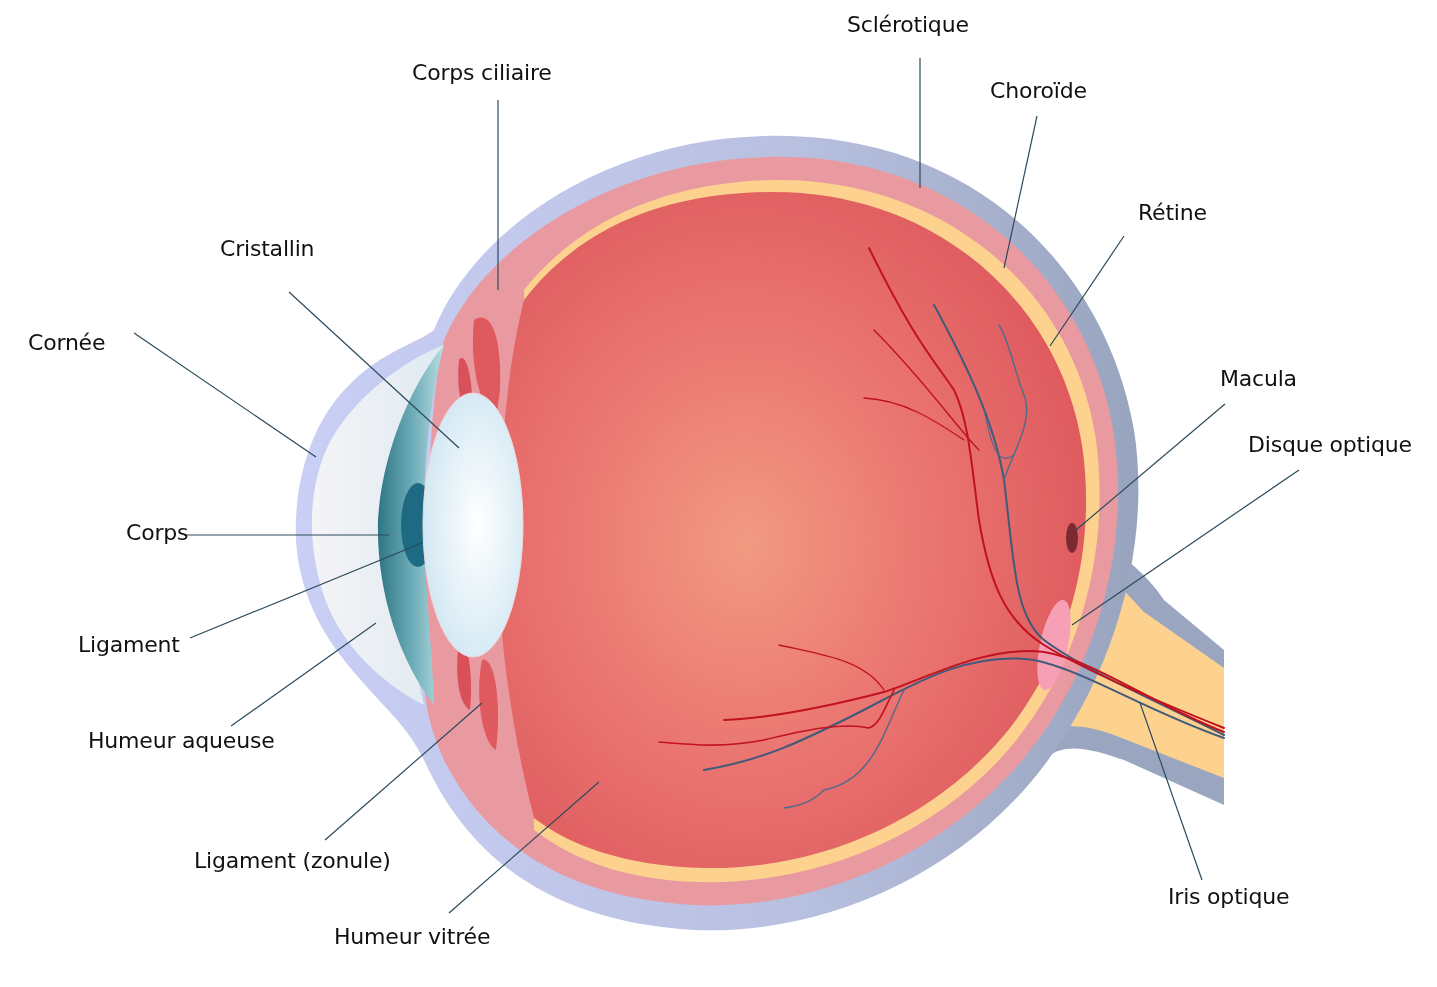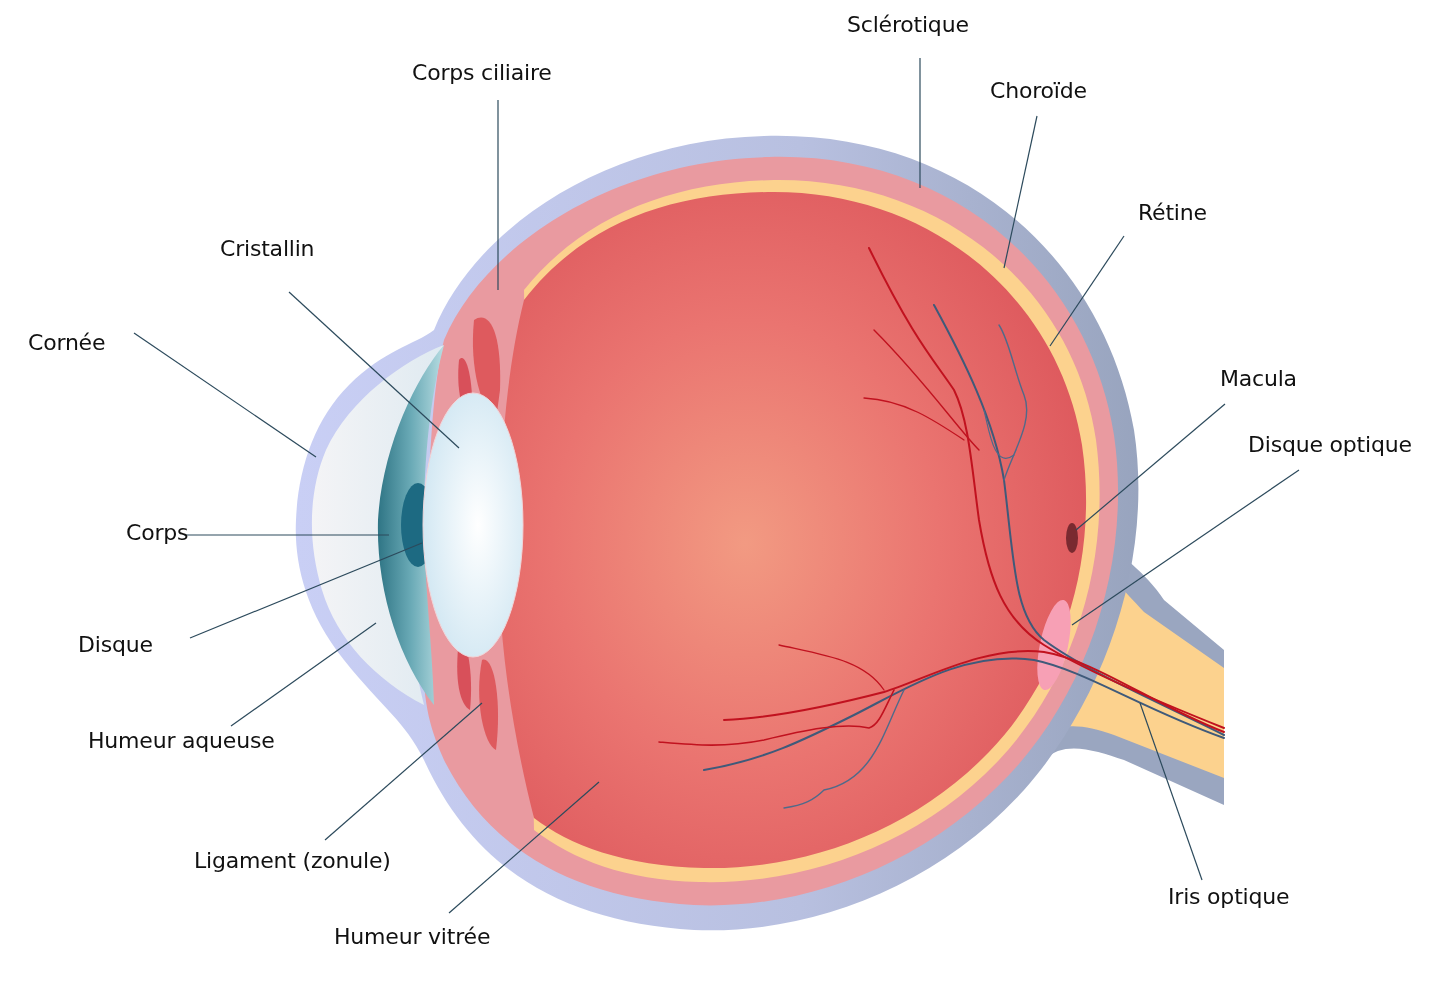--- a/index.html
+++ b/index.html
@@ -117,19 +117,19 @@
 
   <div class="label" style="left:843px; top:14px;">Sclérotique</div>
   <div class="label" style="left:408px; top:62px;text-align:center;">Corps ciliaire</div>
   <div class="label" style="left:986px; top:80px;">Choroïde</div>
   <div class="label" style="left:1134px; top:202px;">Rétine</div>
   <div class="label" style="left:216px; top:238px;">Cristallin</div>
   <div class="label" style="left:24px; top:312px;margin-top:20px;">Cornée</div>
   <div class="label" style="left:1216px; top:368px;text-align:center;">Macula</div>
   <div class="label" style="left:1244px; top:434px;">Disque optique</div>
   <div class="label" style="left:122px; top:522px;">Corps</div>
-  <div class="label" style="left:74px; top:634px;">Disque</div>
+  <div class="label" style="left:74px; top:634px;">Ligament</div>
   <div class="label" style="left:84px; top:730px;">Humeur aqueuse</div>
   <div class="label" style="left:190px; top:850px;">Ligament (zonule)</div>
   <div class="label" style="left:1164px; top:886px;">Iris optique</div>
   <div class="label" style="left:330px; top:926px;">Humeur vitrée</div>
 
 </div>
 
 </body></html>

